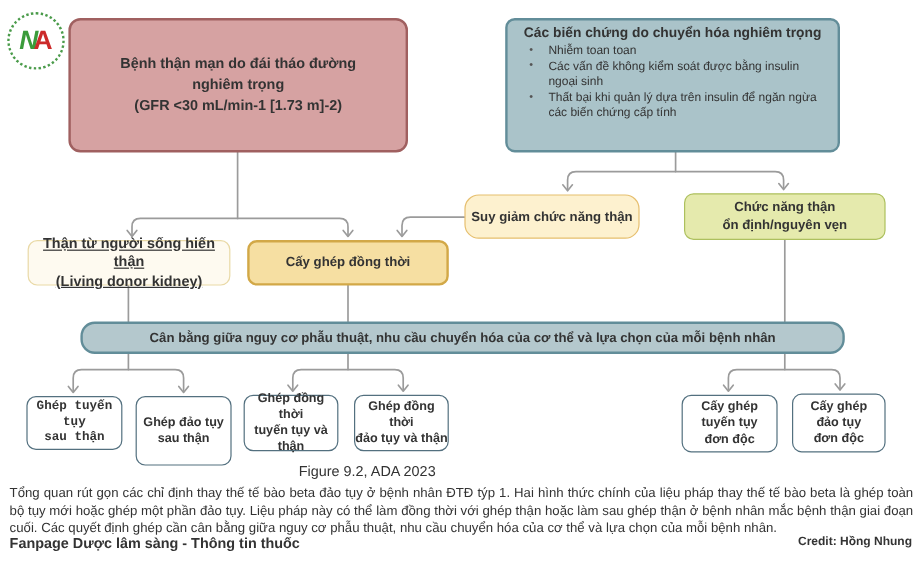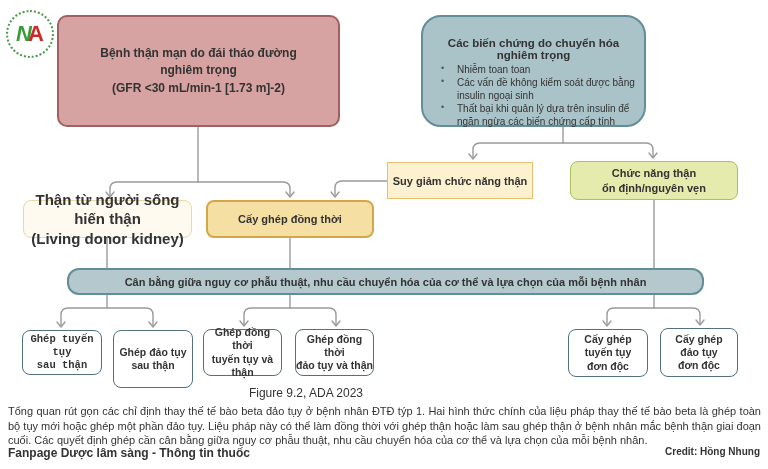--- a/index.html
+++ b/index.html
@@ -30,32 +30,32 @@
     left:6px;top:10px;width:48px;height:48px;border-radius:50%;
     border:2px dotted #4a9b4a;background:#fff;z-index:3;
     display:flex;align-items:center;justify-content:center;
     font-weight:bold;font-size:22px;line-height:1;
   }
   .logo .n{color:#3a9b3a;font-style:italic;}
   .logo .a{color:#cc2a2a;margin-left:-4px;}
   
   .ckd{left:57px;top:15px;width:283px;height:112px;background:var(--ckd-fill);
        border:2px solid var(--ckd-border);border-radius:10px;font-size:12px;line-height:1.45;padding:0 26px;}
-  .metabolic{left:421px;top:15px;width:225px;height:112px;background:var(--metabolic-fill);
-       border:2px solid var(--metabolic-border);border-radius:20px;z-index:2;padding:20px 8px 4px 8px;}
+  .metabolic{left:421px;top:15px;width:279px;height:112px;background:var(--metabolic-fill);
+       border:2px solid var(--metabolic-border);border-radius:8px;z-index:2;padding:5px 8px 4px 8px;}
   .metabolic .title{font-weight:bold;font-size:11.5px;text-align:center;margin-bottom:2px;}
   .metabolic ul{list-style:none;font-size:10px;line-height:1.3;}
   .metabolic li{padding-left:26px;position:relative;}
   .metabolic li::before{content:"•";position:absolute;left:10px;top:0;font-size:9px;color:#555;}
   .impaired{left:387px;top:162px;width:146px;height:37px;background:var(--impaired-fill);
-       border:1.5px solid var(--impaired-border);border-radius:0;font-size:11px;}
+       border:1.5px solid var(--impaired-border);border-radius:12px;font-size:11px;}
   .stable{left:570px;top:161px;width:168px;height:39px;background:var(--stable-fill);
        border:1.5px solid var(--stable-border);border-radius:8px;font-size:11px;line-height:1.3;}
   .donor{left:23px;top:200px;width:169px;height:38px;background:var(--donor-fill);
-       border:1.5px solid var(--donor-border);border-radius:8px;font-size:15px;line-height:1.3;}
+       border:1.5px solid var(--donor-border);border-radius:8px;font-size:12px;line-height:1.3;text-decoration:underline;}
   .simul{left:206px;top:200px;width:168px;height:38px;background:var(--simul-fill);
        border:2px solid var(--simul-border);border-radius:8px;font-size:11px;}
   .bar{left:67px;top:268px;width:637px;height:27px;background:var(--bar-fill);
        border:2px solid var(--bar-border);border-radius:12px;font-size:11px;}
   .outcome{background:var(--outcome-fill);border:1.5px solid var(--outcome-border);
        border-radius:8px;font-size:10.5px;line-height:1.25;}
   .o1{left:22px;top:330px;width:80px;height:45px;font-family:Liberation Mono, monospace;}
   .o2{left:113px;top:330px;width:80px;height:58px;}
   .o3{left:203px;top:329px;width:79px;height:47px;}
   .o4{left:295px;top:329px;width:79px;height:47px;}

